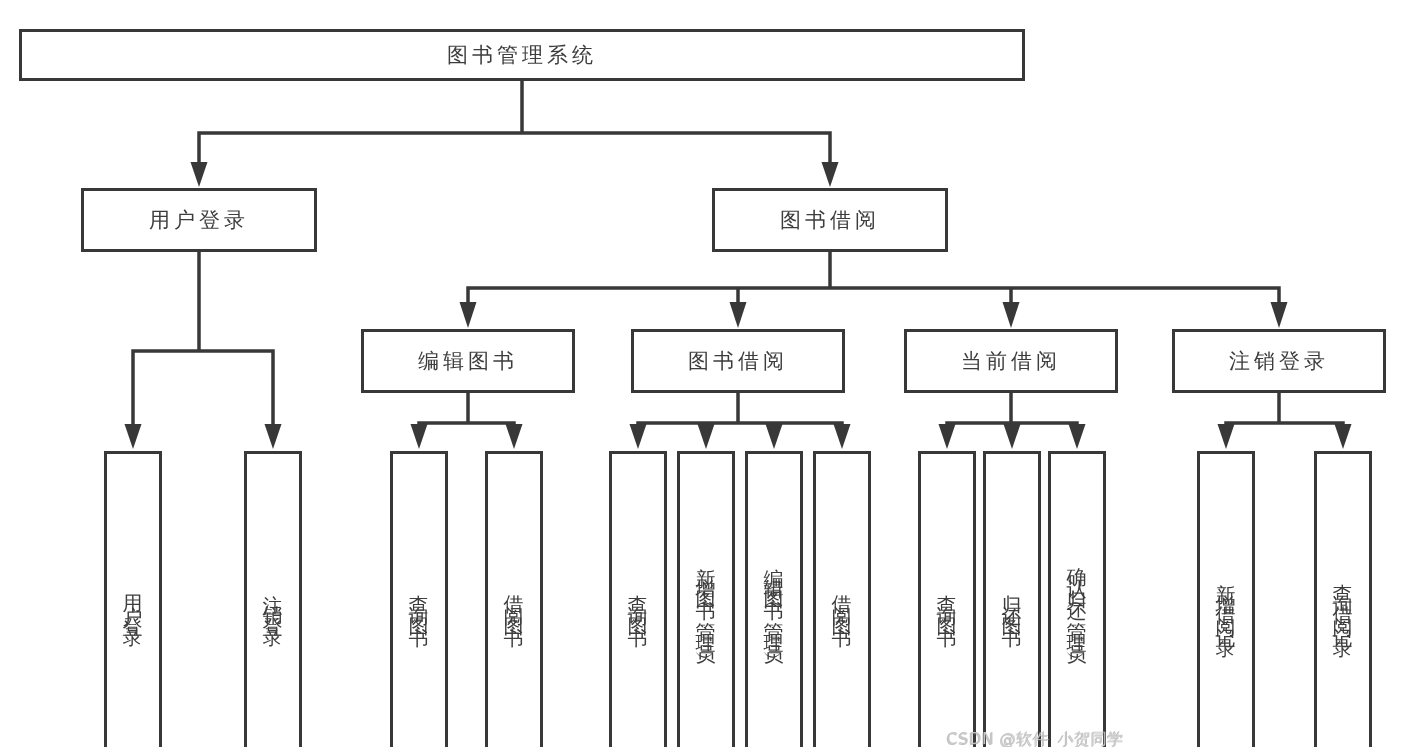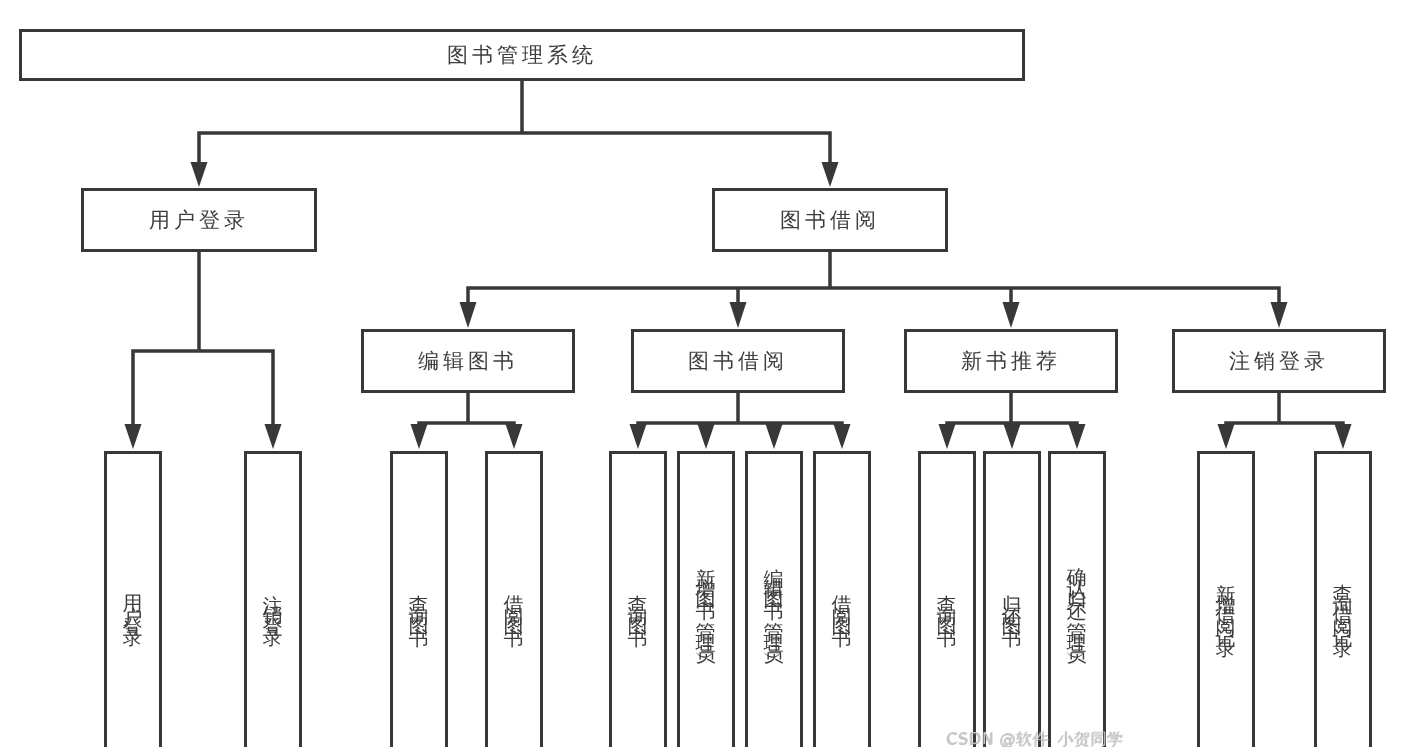--- a/index.html
+++ b/index.html
@@ -108,21 +108,21 @@
     <span class="lbl">图书借阅</span>
   </div>
 
   <div class="box" style="left:361px;top:313px;width:214px;height:64px">
     <span class="lbl">编辑图书</span>
   </div>
   <div class="box" style="left:631px;top:313px;width:214px;height:64px">
     <span class="lbl">图书借阅</span>
   </div>
   <div class="box" style="left:904px;top:313px;width:214px;height:64px">
-    <span class="lbl">新书推荐</span>
+    <span class="lbl">当前借阅</span>
   </div>
   <div class="box" style="left:1172px;top:313px;width:214px;height:64px">
     <span class="lbl">注销登录</span>
   </div>
 
   <div class="box v" style="left:104px;top:435px;width:58px;height:300px">
     <span class="lbl">用户登录</span>
   </div>
   <div class="box v" style="left:244px;top:435px;width:58px;height:300px">
     <span class="lbl">注销登录</span>

